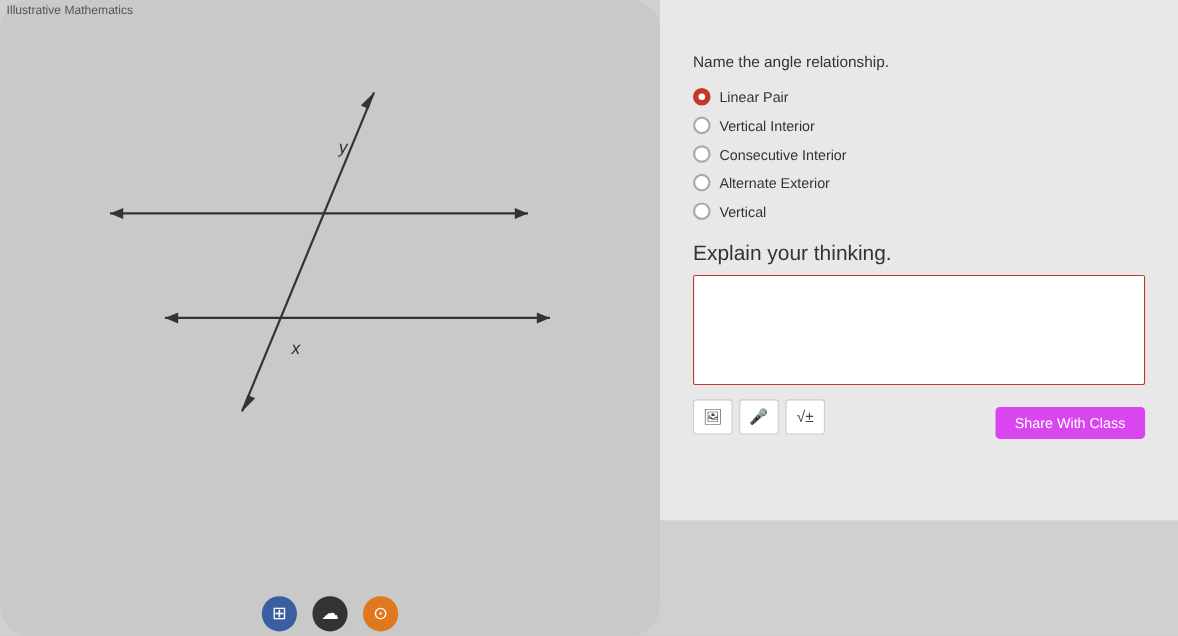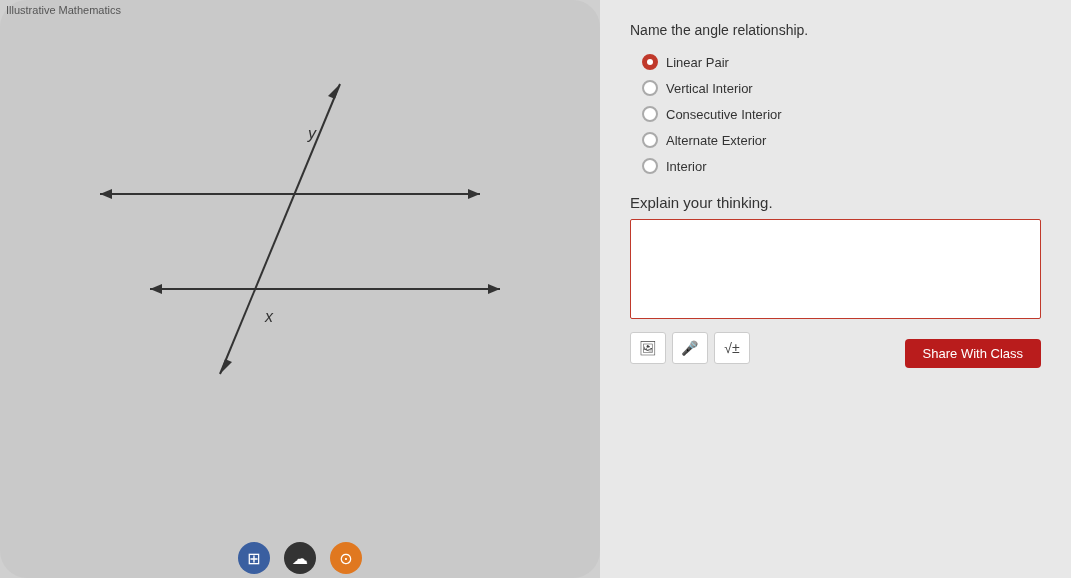--- a/index.html
+++ b/index.html
@@ -38,23 +38,23 @@
     }
 
     .geometry-area {
       width: 100%;
       height: 100%;
     }
 
     
     .right-panel {
       width: 471px;
-      height: 578px;
+      height: 473px;
       background: #e8e8e8;
-      padding: 22px 30px 20px 30px;
+      padding: 48px 30px 20px 30px;
       display: flex;
       flex-direction: column;
       gap: 0;
     }
 
     .question-title {
       font-size: 14px;
       color: #333;
       margin-bottom: 16px;
       font-weight: normal;
@@ -65,21 +65,20 @@
       flex-direction: column;
       gap: 10px;
       margin-bottom: 20px;
     }
 
     .radio-item {
       display: flex;
       align-items: center;
       gap: 8px;
       cursor: pointer;
-      margin-left: 12px;
     }
 
     .radio-circle {
       width: 16px;
       height: 16px;
       border-radius: 50%;
       border: 2px solid #aaa;
       background: white;
       flex-shrink: 0;
       display: flex;
@@ -99,21 +98,21 @@
       border-radius: 50%;
       background: white;
     }
 
     .radio-label {
       font-size: 13px;
       color: #333;
     }
 
     .explain-label {
-      font-size: 15px;
+      font-size: 19px;
       color: #333;
       margin-bottom: 8px;
     }
 
     .explain-textarea {
       width: 100%;
       height: 100px;
       border: 1.5px solid #c0392b;
       background: white;
       resize: none;
@@ -139,21 +138,21 @@
       display: flex;
       align-items: center;
       justify-content: center;
       cursor: pointer;
       font-size: 14px;
       color: #444;
     }
 
     .share-btn {
       margin-left: auto;
-      background: #b91c1c;
+      background: #d946ef;
       color: white;
       border: none;
       border-radius: 4px;
       padding: 7px 18px;
       font-size: 13px;
       cursor: pointer;
       white-space: nowrap;
       margin-top: 12px;
     }
 
@@ -246,21 +245,21 @@
         <span class="radio-label">Consecutive Interior</span>
       </div>
 
       <div class="radio-item">
         <div class="radio-circle"></div>
         <span class="radio-label">Alternate Exterior</span>
       </div>
 
       <div class="radio-item">
         <div class="radio-circle"></div>
-        <span class="radio-label">Interior</span>
+        <span class="radio-label">Vertical</span>
       </div>
 
 
     </div>
 
     <div class="explain-label">Explain your thinking.</div>
 
     <textarea class="explain-textarea" placeholder="" style=""></textarea>
 
     <div class="toolbar-row">

